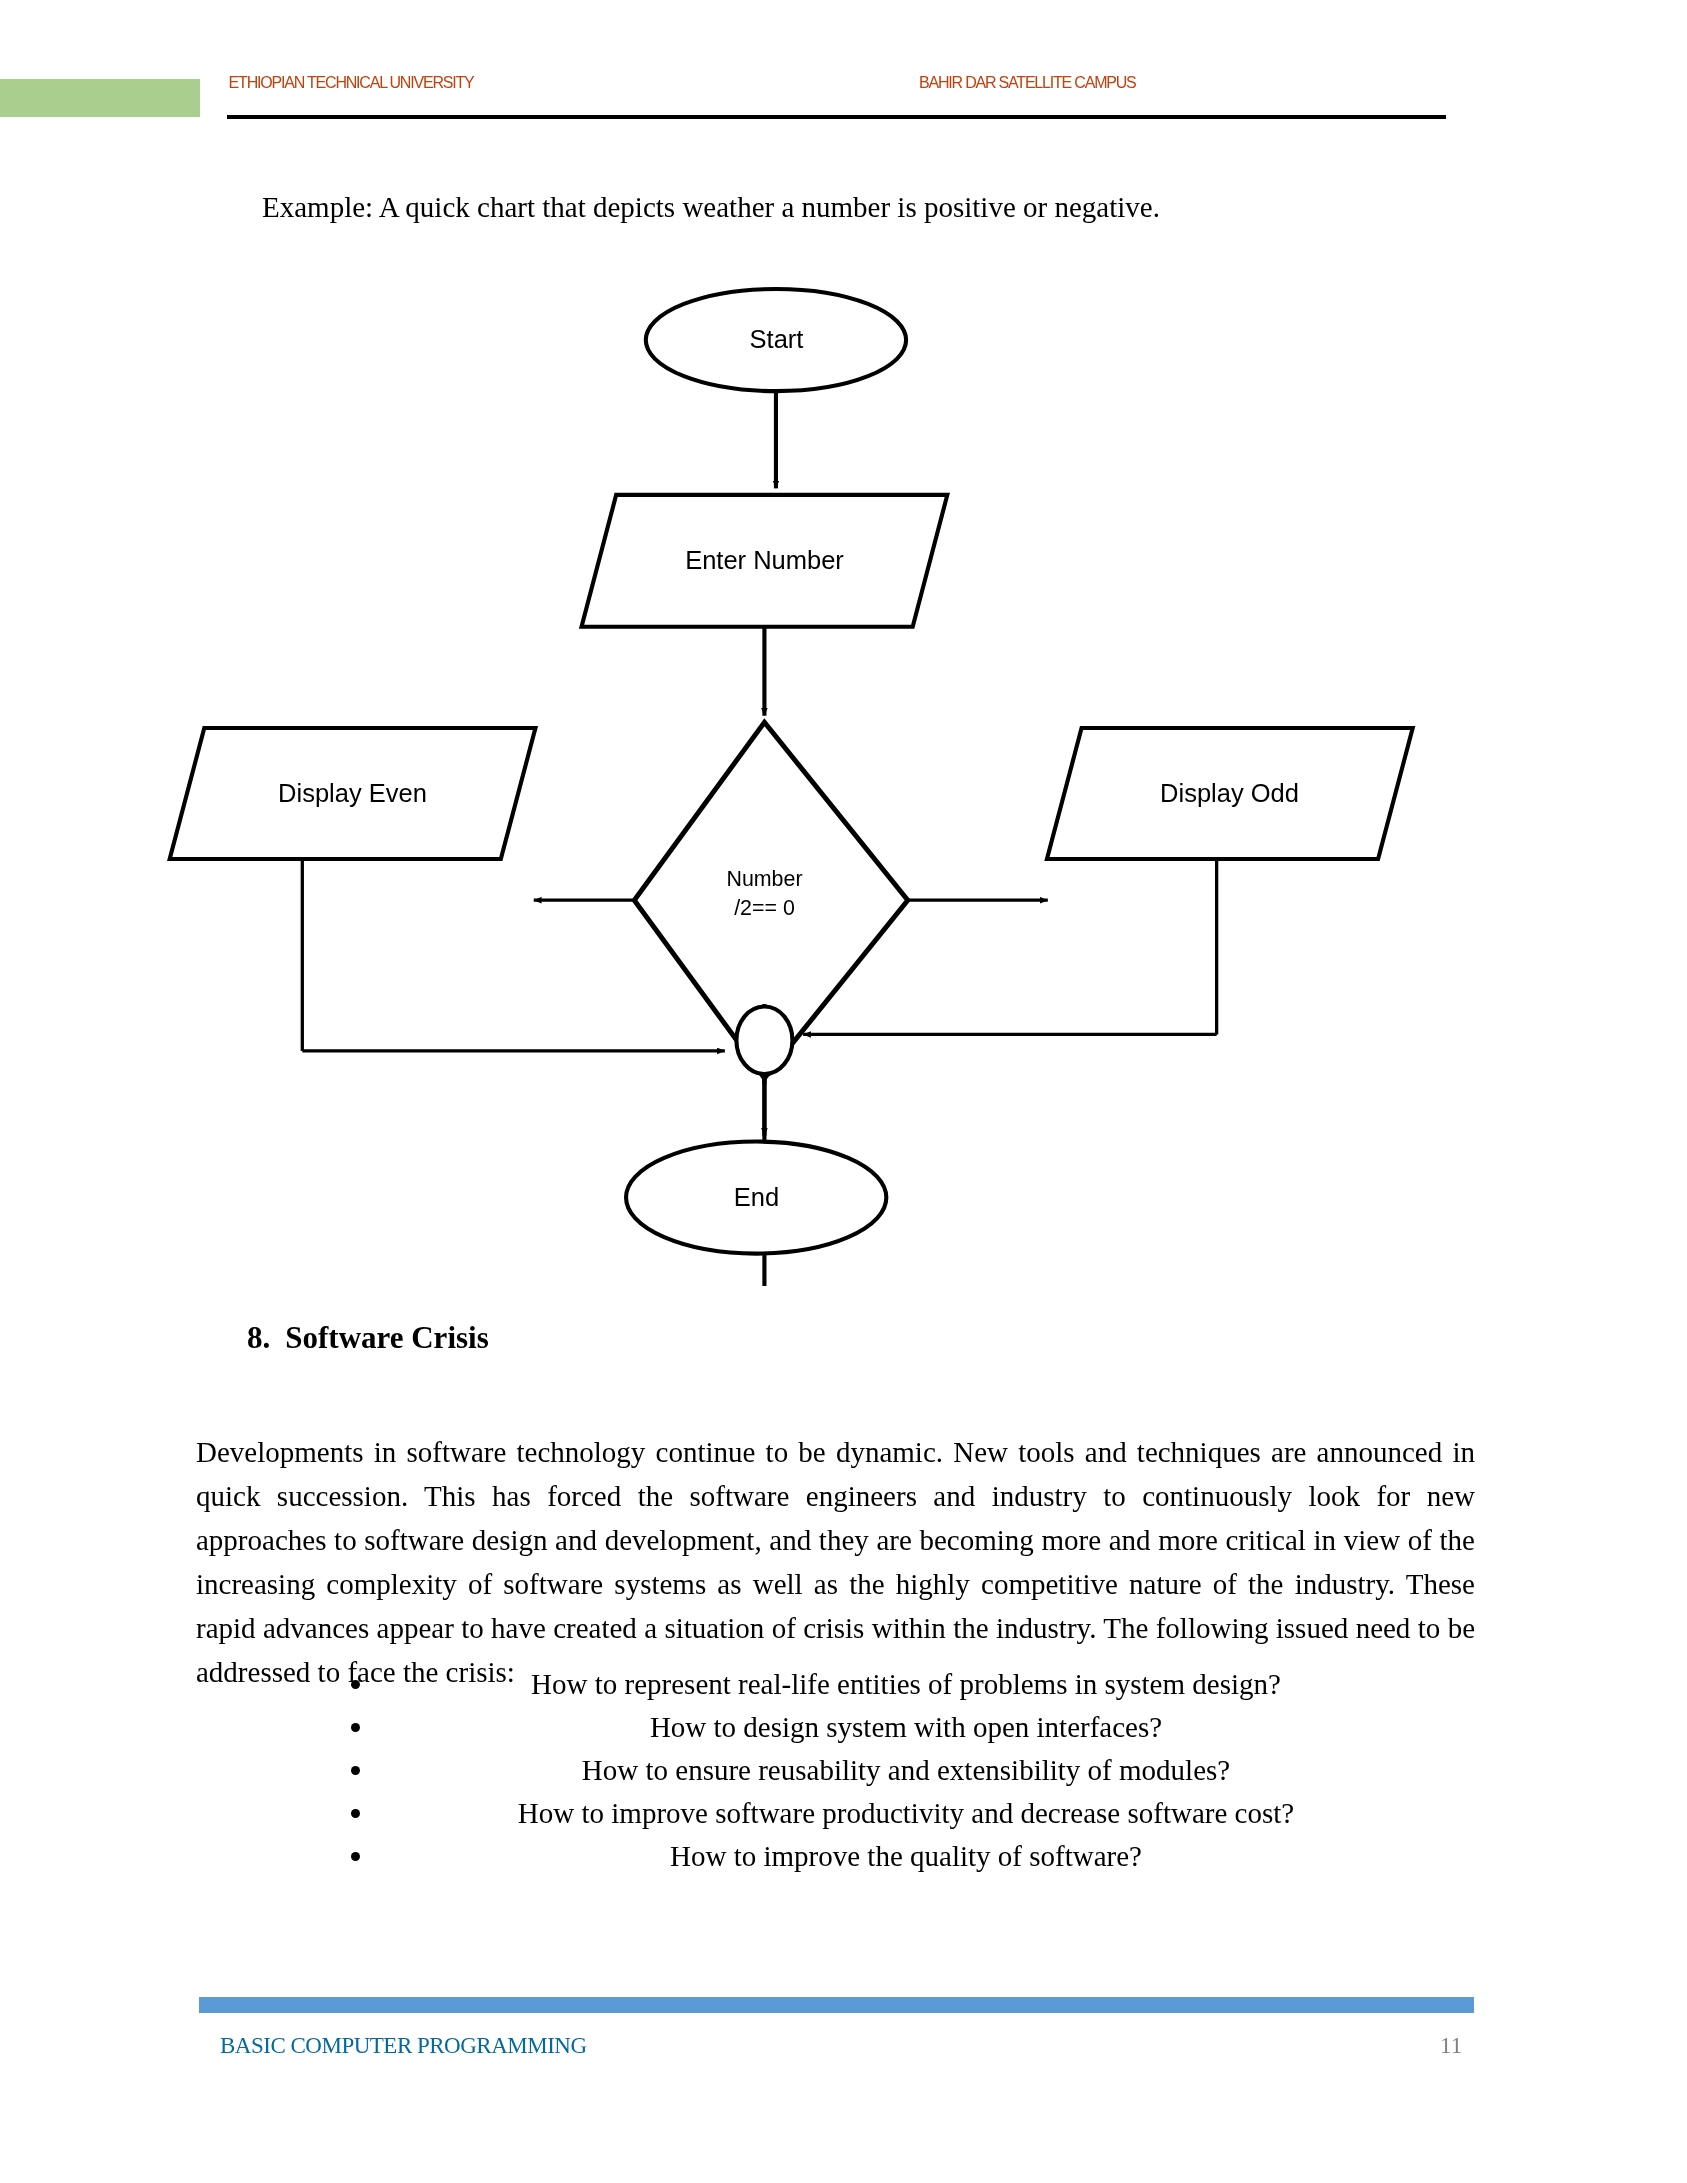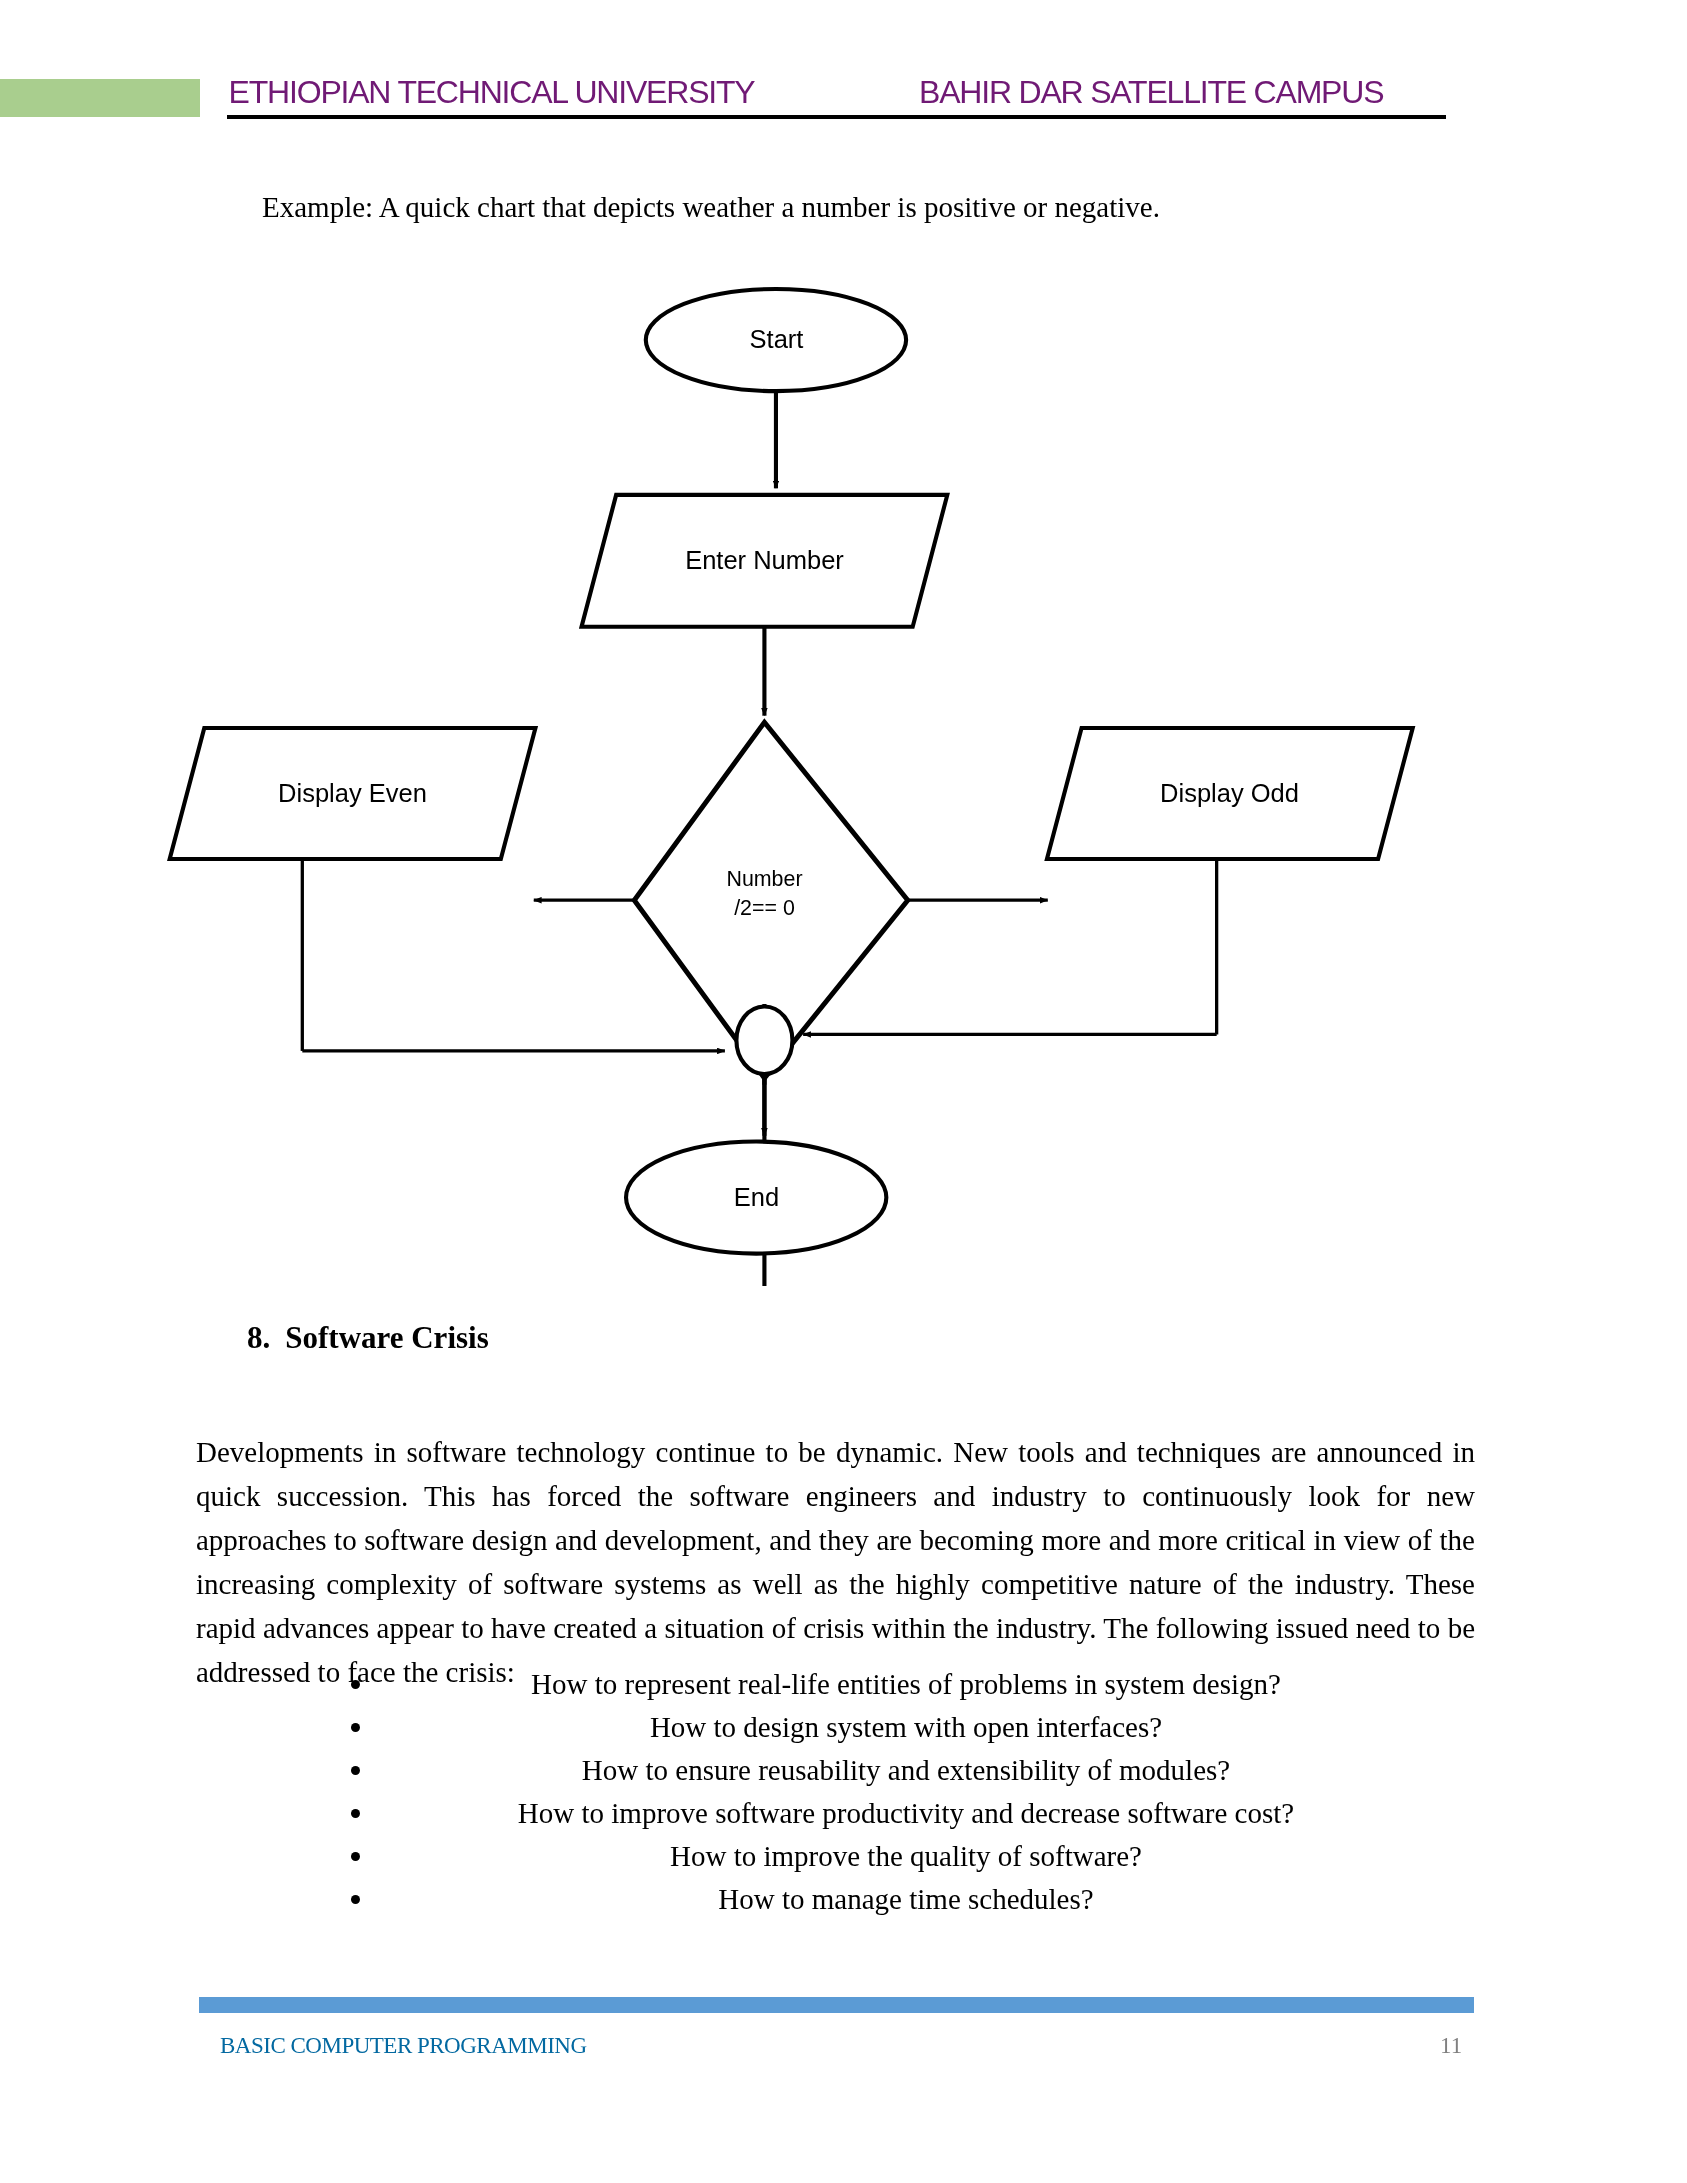--- a/index.html
+++ b/index.html
@@ -37,24 +37,24 @@
     left: 227px;
     top: 115px;
     width: 1219px;
     height: 4.1px;
     background: #000000;
   }
   .header-text {
     position: absolute;
     top: 0;
     font-family: "Liberation Sans", sans-serif;
-    font-size: 32px;
+    font-size: 16px;
     letter-spacing: -1.2px;
     white-space: nowrap;
-    color: #701a75;
+    color: #c2410c;
   }
   #header-univ { left: 1.6px; }
   #header-campus { left: 692px; }
 
   
   #example-caption {
     position: absolute;
     left: 262px;
     top: 191px;
     font-size: 29px;
@@ -237,19 +237,18 @@
 </div>
 
 <p id="body-paragraph">Developments in software technology continue to be dynamic. New tools and techniques are announced in quick succession. This has forced the software engineers and industry to continuously look for new approaches to software design and development, and they are becoming more and more critical in view of the increasing complexity of software systems as well as the highly competitive nature of the industry. These rapid advances appear to have created a situation of crisis within the industry. The following issued need to be addressed to face the crisis:</p>
 
 <ul id="bullet-list">
   <li><span class="bullet-dot"></span><span>How to represent real-life entities of problems in system design?</span></li>
   <li><span class="bullet-dot"></span><span>How to design system with open interfaces?</span></li>
   <li><span class="bullet-dot"></span><span>How to ensure reusability and extensibility of modules?</span></li>
   <li><span class="bullet-dot"></span><span>How to improve software productivity and decrease software cost?</span></li>
   <li><span class="bullet-dot"></span><span>How to improve the quality of software?</span></li>
-  <li><span class="bullet-dot"></span><span>How to manage time schedules?</span></li>
 </ul>
 
 <div id="footer-blue-bar"></div>
 <div id="footer-text">BASIC COMPUTER PROGRAMMING</div>
 <div id="footer-page-number">11</div>
 
 
 </body></html>

